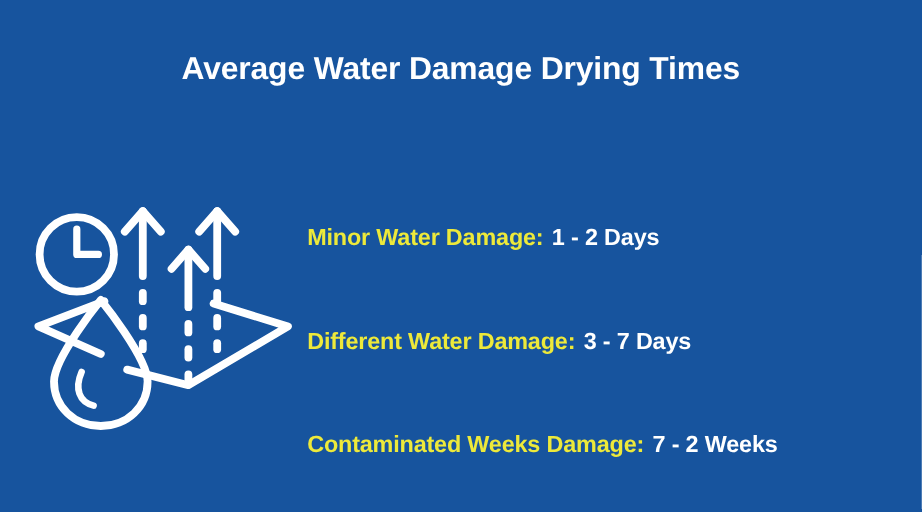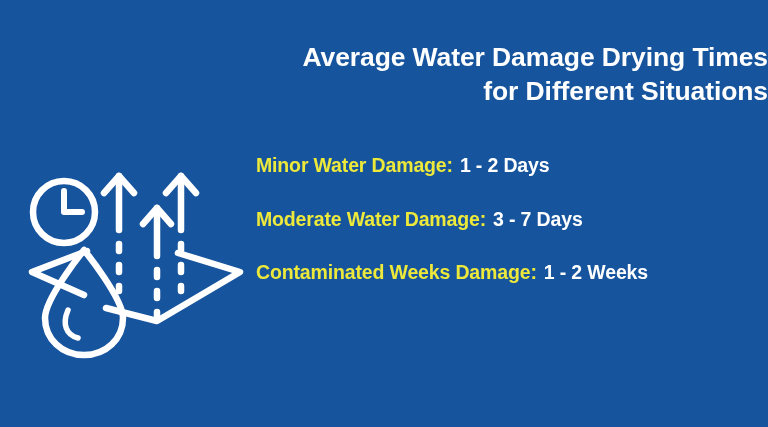--- a/index.html
+++ b/index.html
@@ -20,21 +20,21 @@
     background: #17549E;
     overflow: hidden;
   }
 
   
   #title-block {
     position: absolute;
     left: 0;
     top: 40px;
     width: 768px;
-    text-align: right;
+    text-align: center;
     line-height: 1.30;
   }
   .title-line {
     display: block;
     color: #FFFFFF;
     font-size: 26.5px;
     font-weight: bold;
     letter-spacing: -0.1px;
     white-space: nowrap;
   }
@@ -57,20 +57,21 @@
   #rows-block {
     position: absolute;
     left: 256px;
     top: 156px;
     width: 500px;
   }
   .damage-row {
     height: 53.5px;
     white-space: nowrap;
     line-height: 1;
+    margin-top: 33px;
   }
   .row-label {
     color: #EDE93A;
     font-size: 19.5px;
     font-weight: bold;
     letter-spacing: -0.15px;
   }
   .row-value {
     color: #FFFFFF;
     font-size: 19.5px;
@@ -79,21 +80,20 @@
     margin-left: 7px;
   }
 </style>
 </head>
 <body>
 
 <div id="infographic">
 
   <div id="title-block">
     <span class="title-line">Average Water Damage Drying Times</span>
-    <span class="title-line">for Different Situations</span>
   </div>
 
   <div id="icon-illustration">
     <svg viewBox="0 0 240 202" xmlns="http://www.w3.org/2000/svg" fill="none" stroke="#FFFFFF" stroke-width="6.5" stroke-linecap="round" stroke-linejoin="round">
 
       <g>
         <path d="M 69 93 L 14 114 L 66 137"></path>
         <path d="M 160 95 L 222 114 L 139 163 L 88 150"></path>
       </g>
 
@@ -138,23 +138,23 @@
     </svg>
   </div>
 
   <div id="rows-block">
 
     <div class="damage-row">
       <span class="row-label">Minor Water Damage:</span><span class="row-value">1 - 2 Days</span>
     </div>
 
     <div class="damage-row">
-      <span class="row-label">Moderate Water Damage:</span><span class="row-value">3 - 7 Days</span>
+      <span class="row-label">Different Water Damage:</span><span class="row-value">3 - 7 Days</span>
     </div>
 
 
     <div class="damage-row">
-      <span class="row-label">Contaminated Weeks Damage:</span><span class="row-value">1 - 2 Weeks</span>
+      <span class="row-label">Contaminated Weeks Damage:</span><span class="row-value">7 - 2 Weeks</span>
     </div>
 
   </div>
 
 </div>
 
 </body></html>

